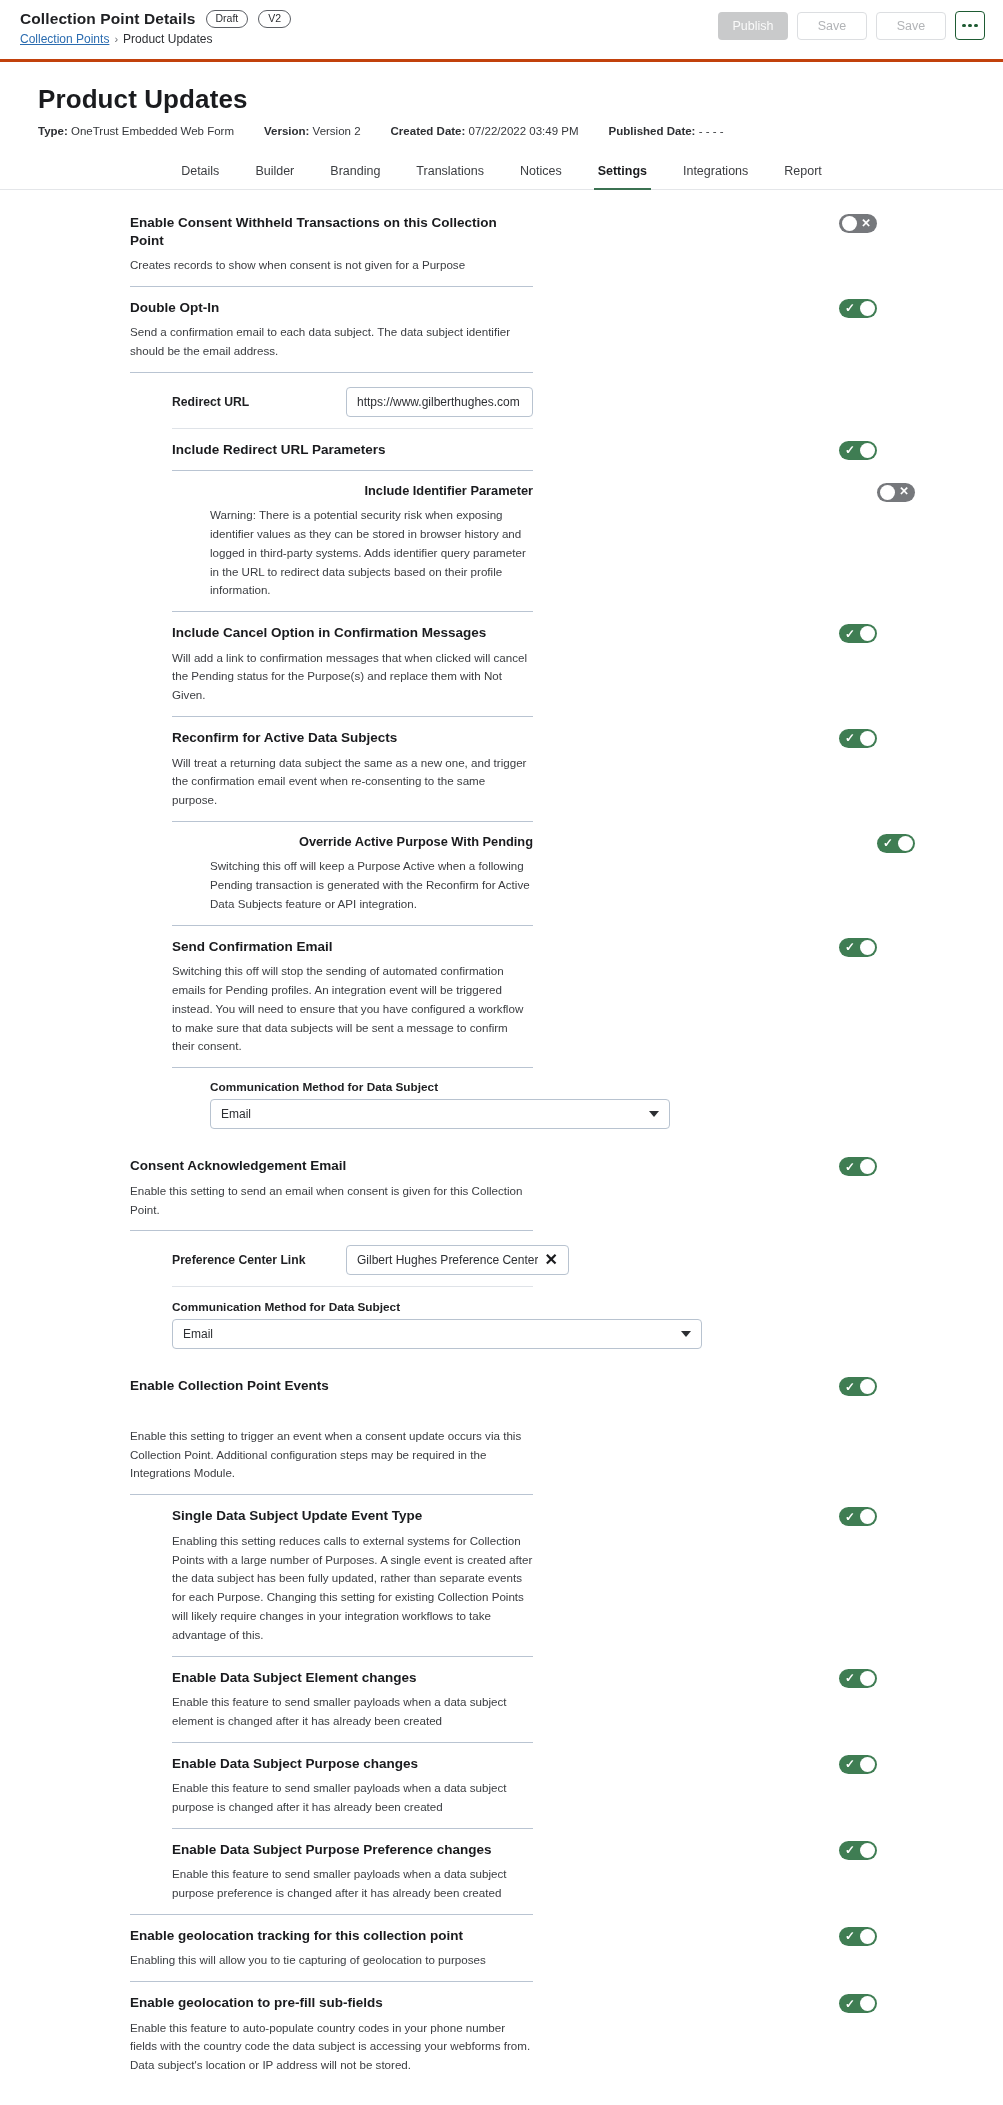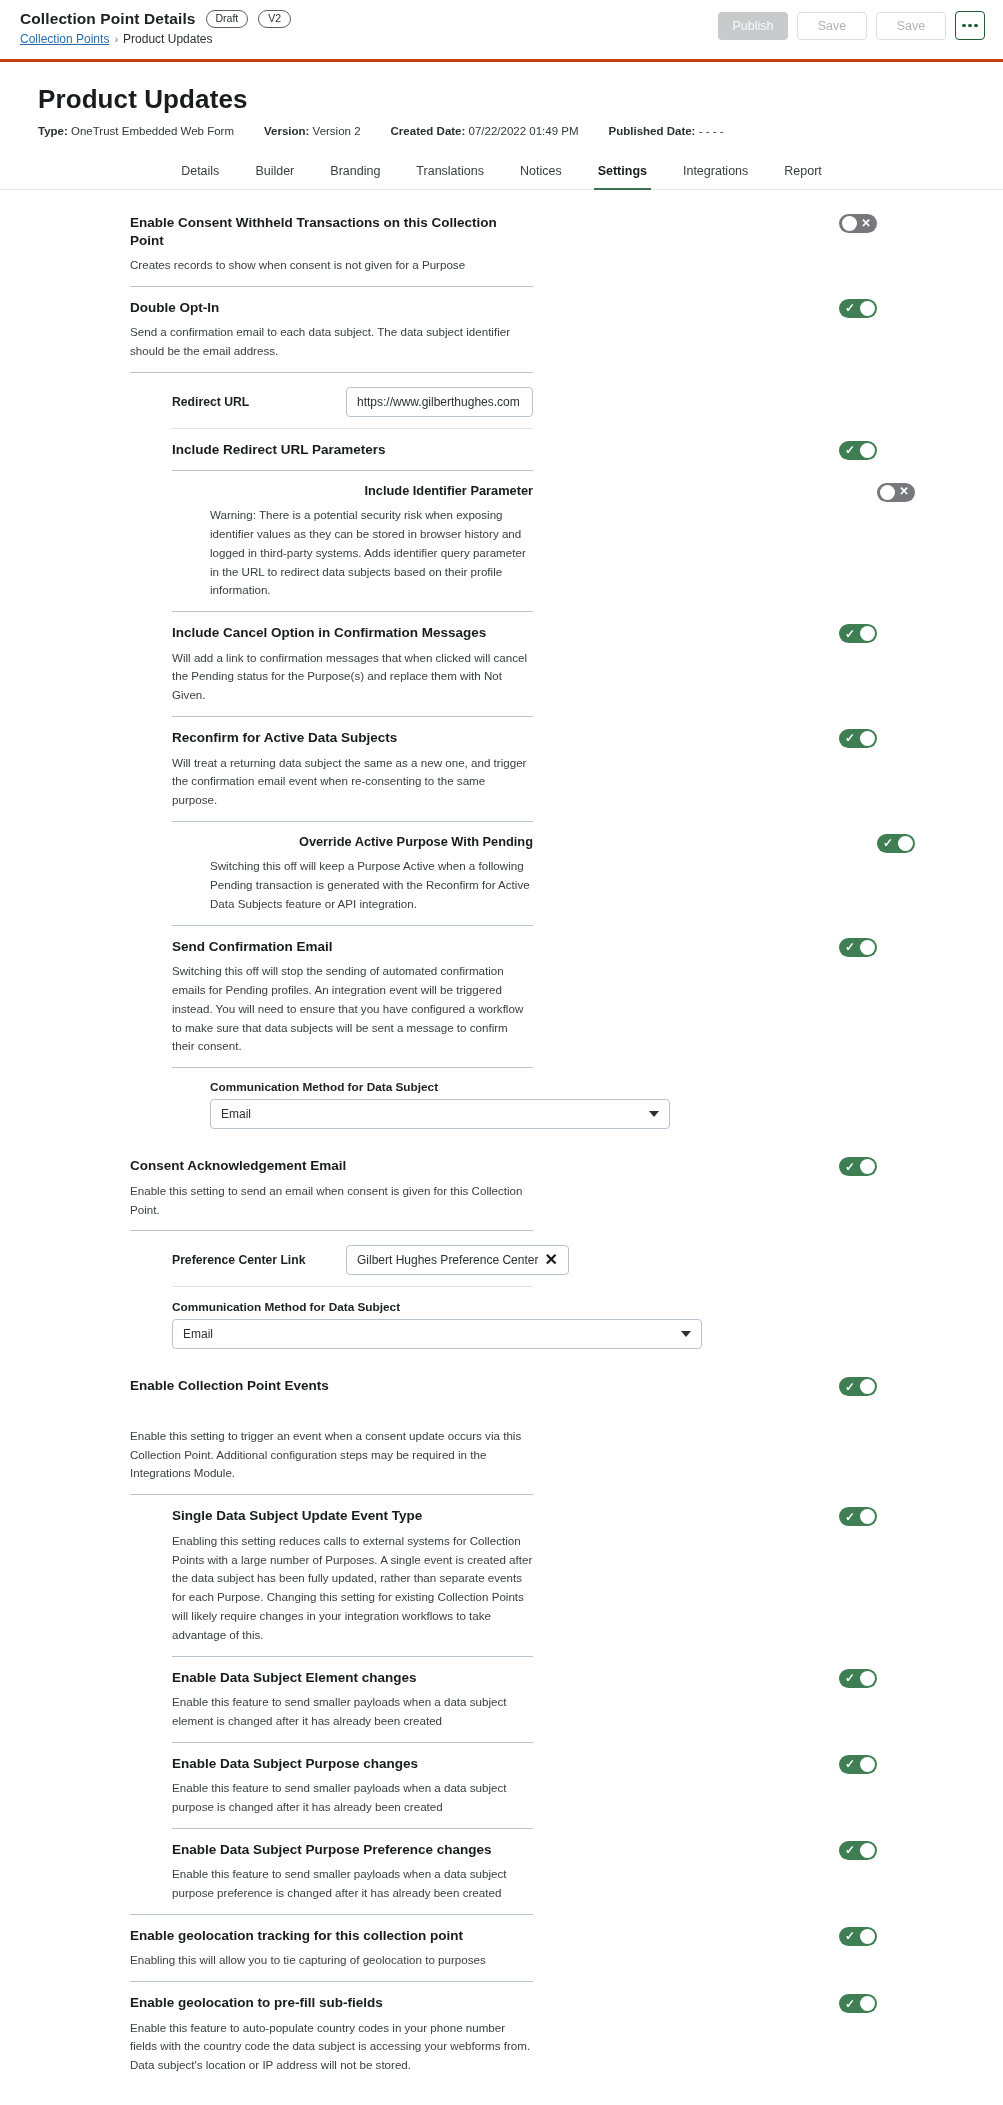--- a/index.html
+++ b/index.html
@@ -189,21 +189,21 @@
     <div class="meta-item">
       <b>Type:</b>
       <span>OneTrust Embedded Web Form</span>
     </div>
     <div class="meta-item">
       <b>Version:</b>
       <span>Version 2</span>
     </div>
     <div class="meta-item">
       <b>Created Date:</b>
-      <span>07/22/2022 01:49 PM</span>
+      <span>07/22/2022 03:49 PM</span>
     </div>
     <div class="meta-item">
       <b>Published Date:</b>
       <span>- - - -</span>
     </div>
   </div>
 </div>
 
 <div class="tabs">
   <div class="tab">Details</div>

